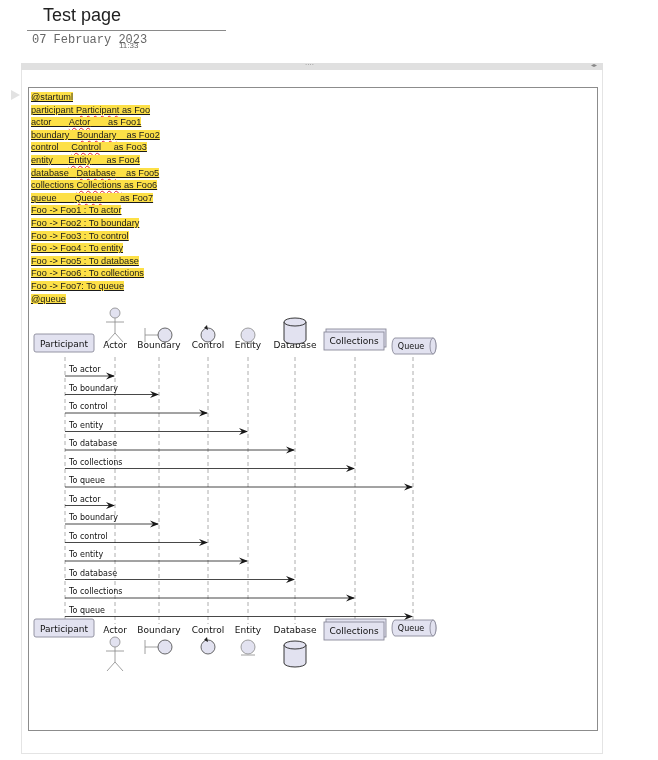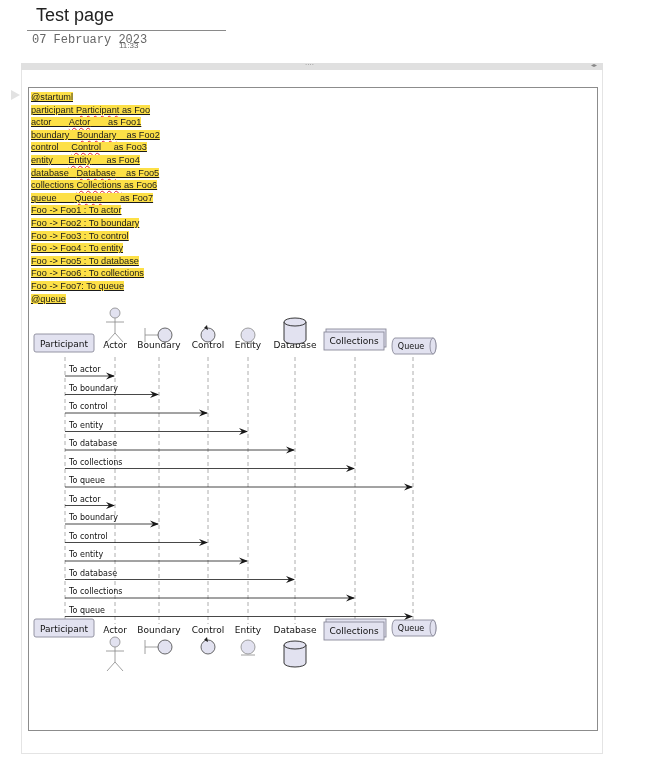--- a/index.html
+++ b/index.html
@@ -1,19 +1,19 @@
 <!DOCTYPE html>
 <html><head>
 <meta charset="utf-8">
 <style>
   html, body { margin:0; padding:0; }
   body { width:658px; height:760px; background:#ffffff; position:relative; overflow:hidden;
          font-family:"DejaVu Sans", sans-serif; }
   .abs { position:absolute; }
-  #page-title { left:36px; top:5px; font-family:"Liberation Sans", sans-serif; font-size:18px; color:#222; font-weight:normal; white-space:nowrap; }
+  #page-title { left:43px; top:5px; font-family:"Liberation Sans", sans-serif; font-size:18px; color:#222; font-weight:normal; white-space:nowrap; }
   #title-rule { left:27px; top:30px; width:199px; height:1px; background:#8a8a8a; }
   #page-date { left:32px; top:33px; font-family:Liberation Mono, monospace; font-size:12px; color:#666; }
   #page-time { left:119px; top:41px; font-family:"Liberation Sans", sans-serif; font-size:8px; color:#666; }
 
   #outline { left:21px; top:63px; width:580px; height:690px; border:1px solid #e4e4e4; border-top:none; background:#fff; }
   #outline-bar { left:21px; top:63px; width:582px; height:7px; background:#e0e0e0; }
   #drag-dots { left:305px; top:61px; font-size:7px; color:#888; letter-spacing:0px; }
   #resize-arrows { left:591px; top:61px; font-size:6px; color:#888; }
   #para-handle { left:11px; top:90px; width:0; height:0; border-top:5px solid transparent; border-bottom:5px solid transparent; border-left:9px solid #e2e2e2; }
 

